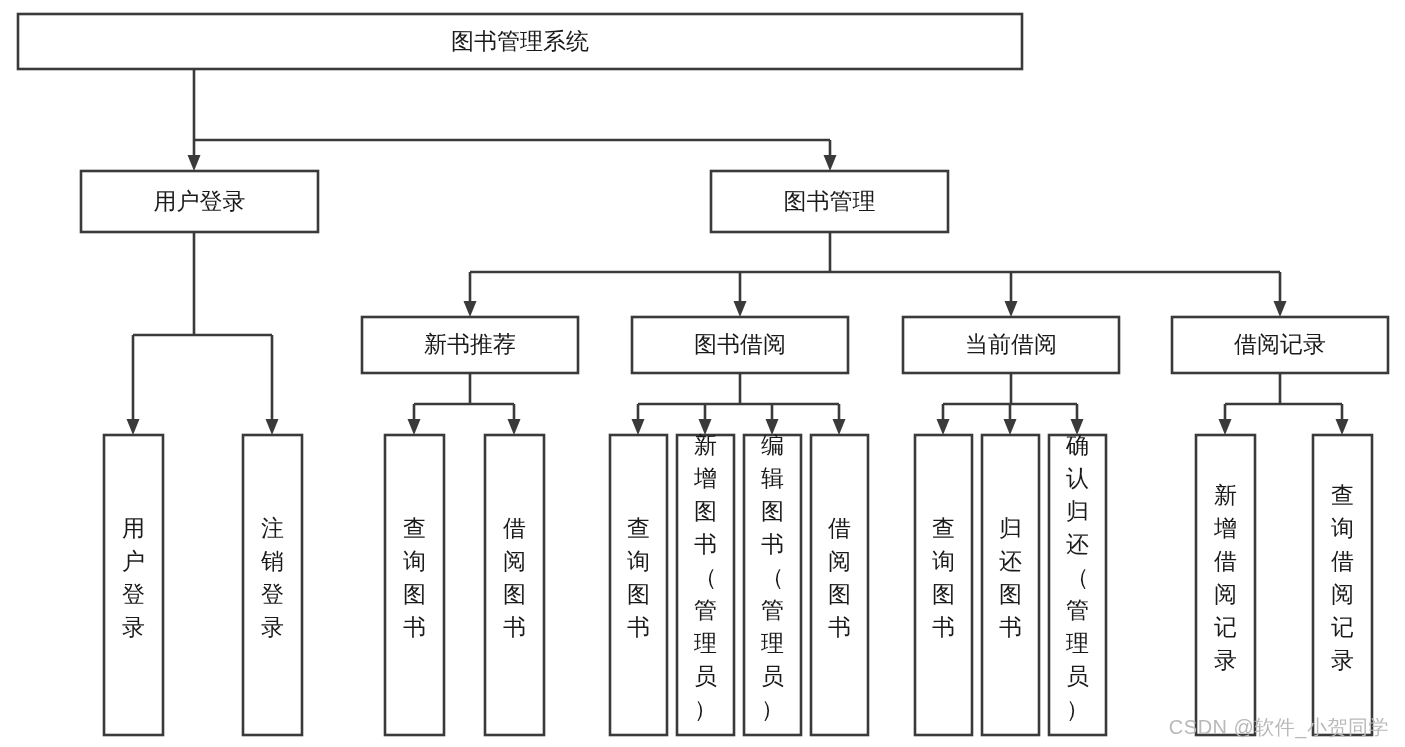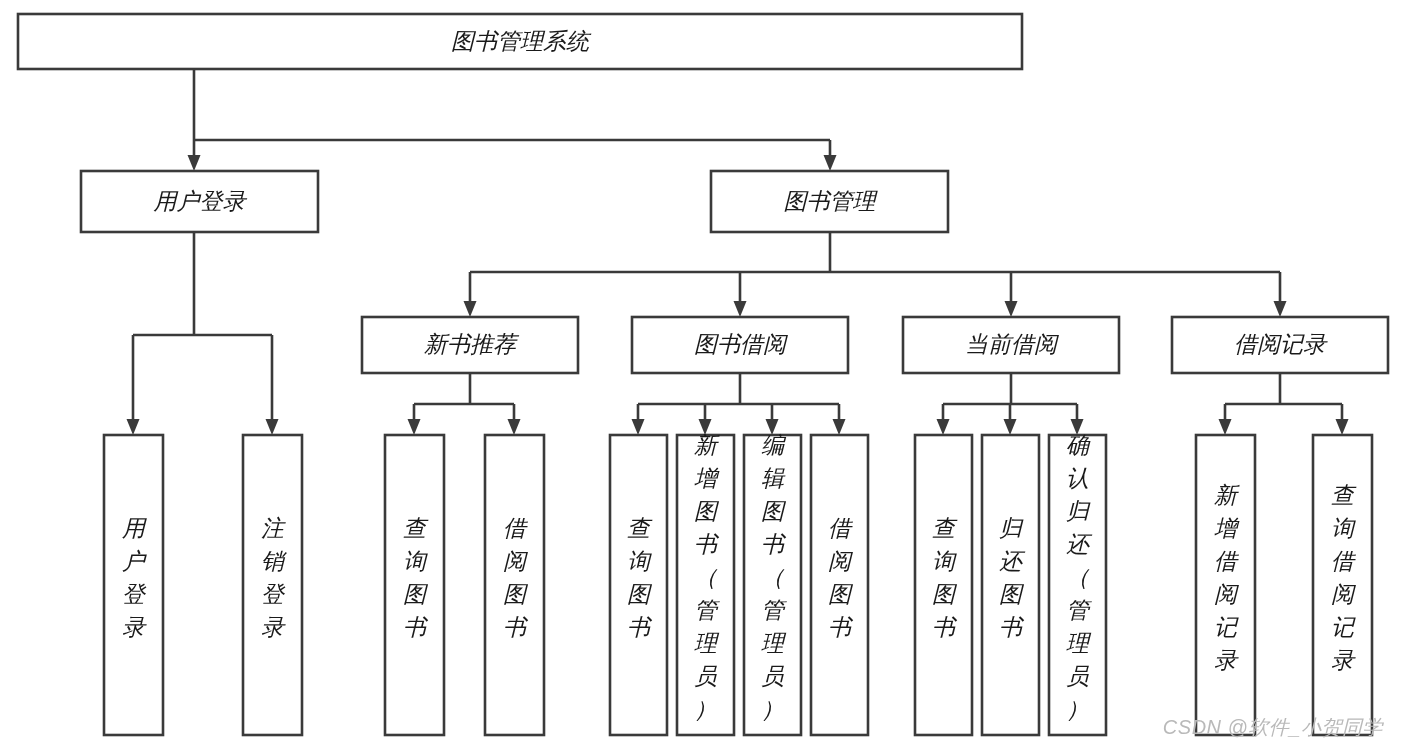--- a/index.html
+++ b/index.html
@@ -11,21 +11,20 @@
     width: 1405px;
     height: 747px;
     font-family: "Liberation Sans", "DejaVu Sans", sans-serif;
     overflow: hidden;
     position: relative;
   }
   #diagram-root {
     position: relative;
     width: 1405px;
     height: 747px;
-    font-style: italic;
   }
   svg.diagram-canvas {
     position: absolute;
     left: 0;
     top: 0;
     width: 1405px;
     height: 747px;
     display: block;
   }
   .node-box {
@@ -51,21 +50,21 @@
     stroke-width: 2.6;
     fill: none;
     stroke-linecap: butt;
   }
   .arrow-head {
     fill: #3a3a3a;
     stroke: none;
   }
   .watermark {
     position: absolute;
-    right: 22px;
+    right: 16px;
     bottom: 6px;
     font-family: "Liberation Sans", "DejaVu Sans", sans-serif;
     font-size: 20px;
     color: #b9b9b9;
     white-space: nowrap;
     letter-spacing: 0.5px;
     user-select: none;
   }
 </style>
 </head>

